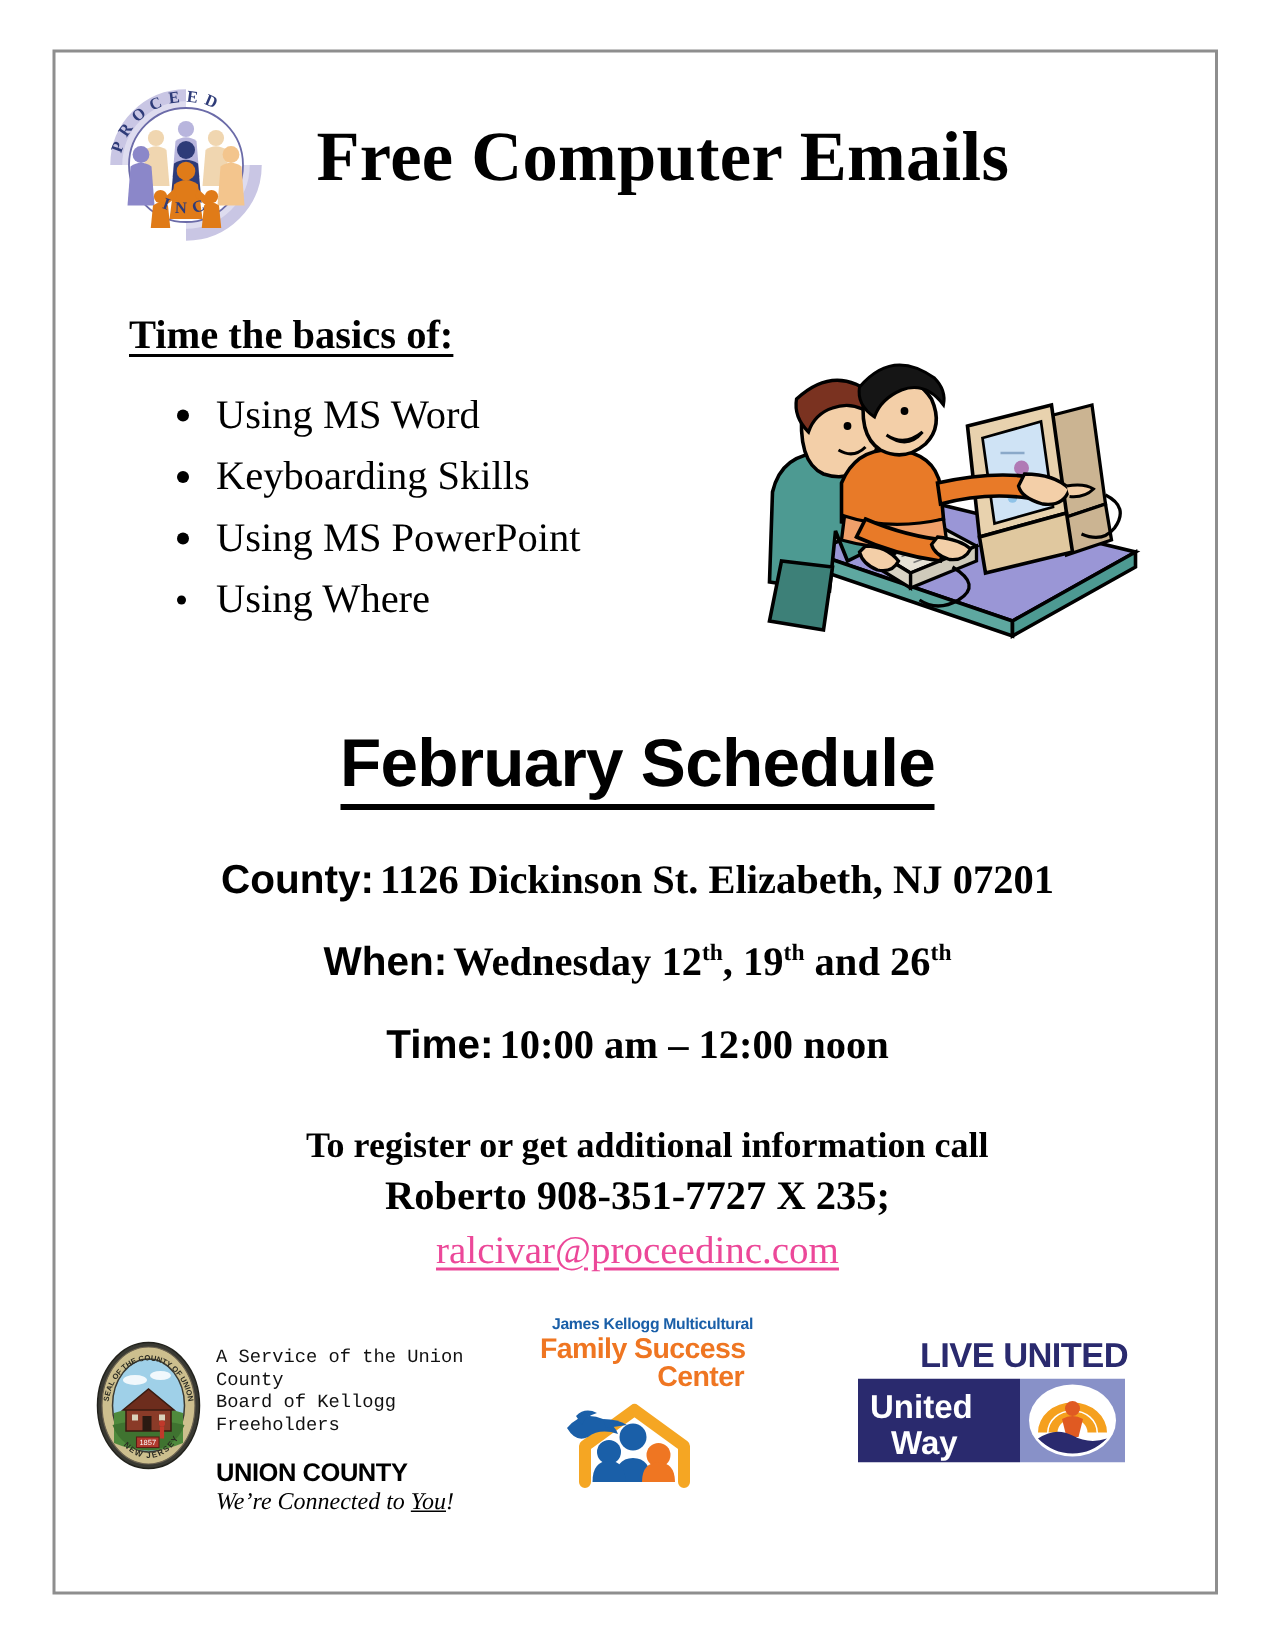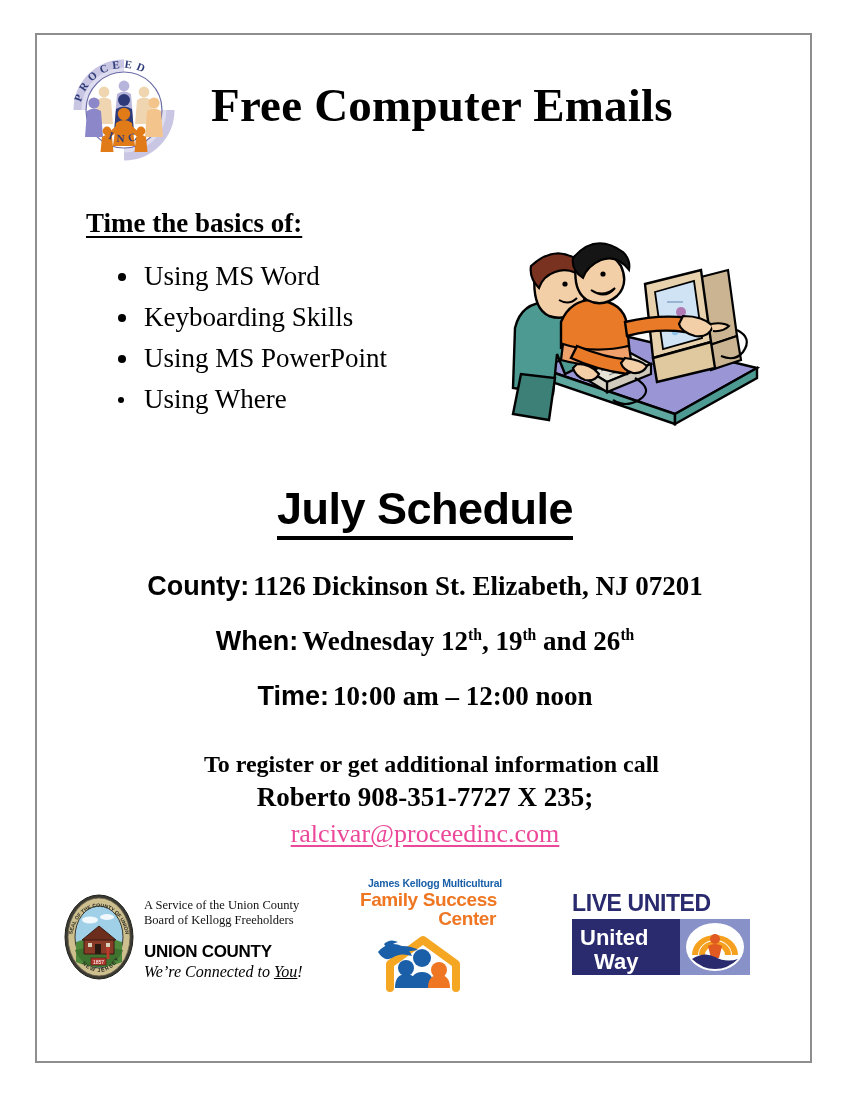--- a/index.html
+++ b/index.html
@@ -204,21 +204,21 @@
     width: 74px;
     height: 90px;
   }
   .uc-text {
     position: absolute;
     left: 82px;
     top: 10px;
     width: 185px;
   }
   .uc-service {
-    font-family: Liberation Serif, serif;
+    font-family: Liberation Mono, monospace;
     font-size: 12.5px;
     line-height: 15px;
     color: #111;
   }
   .uc-name {
     margin-top: 14px;
     font-family: "Liberation Sans", sans-serif;
     font-weight: bold;
     font-size: 17px;
     letter-spacing: -0.3px;
@@ -270,20 +270,21 @@
   .fsc-art {
     margin-top: 2px;
   }
 
   .uw-logo {
     position: absolute;
     left: 572px;
     top: 10px;
     width: 180px;
     height: 92px;
+    text-align: right;
   }
   .uw-live {
     font-family: "Liberation Sans", sans-serif;
     font-weight: bold;
     font-size: 23px;
     color: #2a2a6e;
     letter-spacing: -0.4px;
     line-height: 26px;
   }
   .uw-block {
@@ -428,21 +429,21 @@
       <path d="M140 104 q36 -8 62 -4 l-2 14 q-28 -4 -58 4 z" fill="#e87a28" stroke="#000" stroke-width="2.4"></path>
       <path d="M198 98 q20 0 30 10 q-4 12 -18 10 q-14 -4 -16 -12 z" fill="#f3cfa8" stroke="#000" stroke-width="2.2"></path>
       <path d="M226 106 q12 -2 18 2 q-6 6 -16 5" fill="#f3cfa8" stroke="#000" stroke-width="2"></path>
 
       <path d="M92 128 q28 12 54 14 l-4 14 q-30 -4 -56 -16 z" fill="#e87a28" stroke="#000" stroke-width="2.4"></path>
       <path d="M140 140 q16 2 22 8 q-4 8 -14 7 q-10 -3 -12 -10 z" fill="#f3cfa8" stroke="#000" stroke-width="2.2"></path>
     </svg>
   </div>
 
   <div class="schedule-title">
-    <span>July Schedule</span>
+    <span>February Schedule</span>
   </div>
 
   <div class="detail-line" id="line-where">
     <span class="detail-label">County:</span>
     <span class="detail-value">1126 Dickinson St. Elizabeth, NJ 07201</span>
   </div>
 
   <div class="detail-line" id="line-when">
     <span class="detail-label">When:</span>
     <span class="detail-value"><span>Wednesday 12</span><sup>th</sup><span>, 19</span><sup>th</sup><span> and 26</span><sup>th</sup></span>

